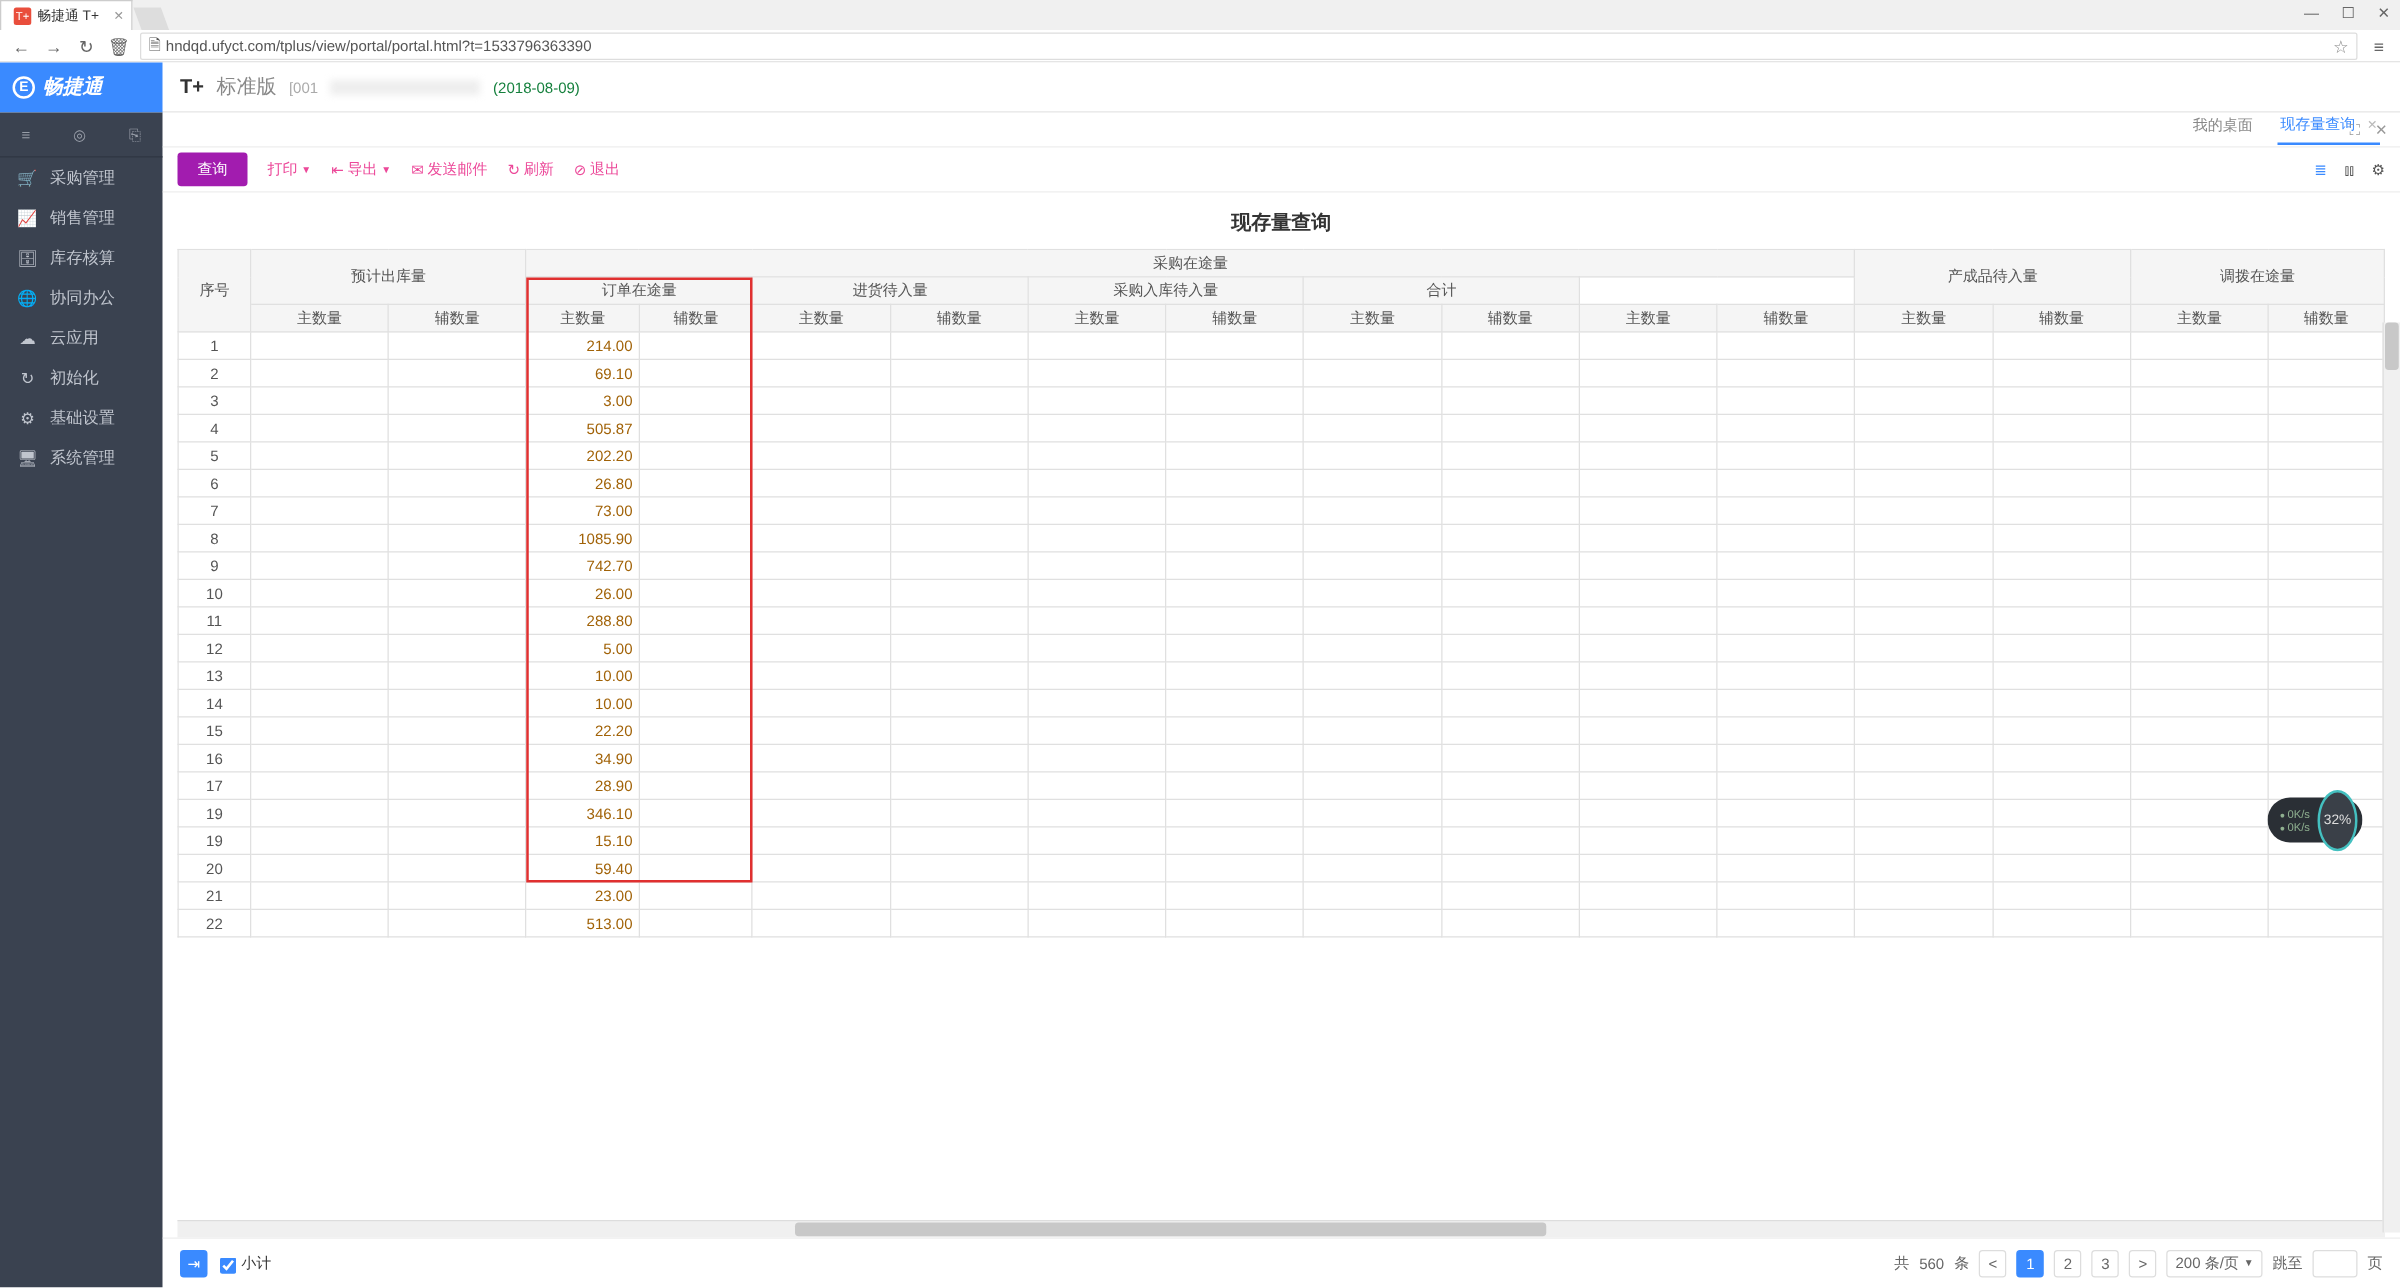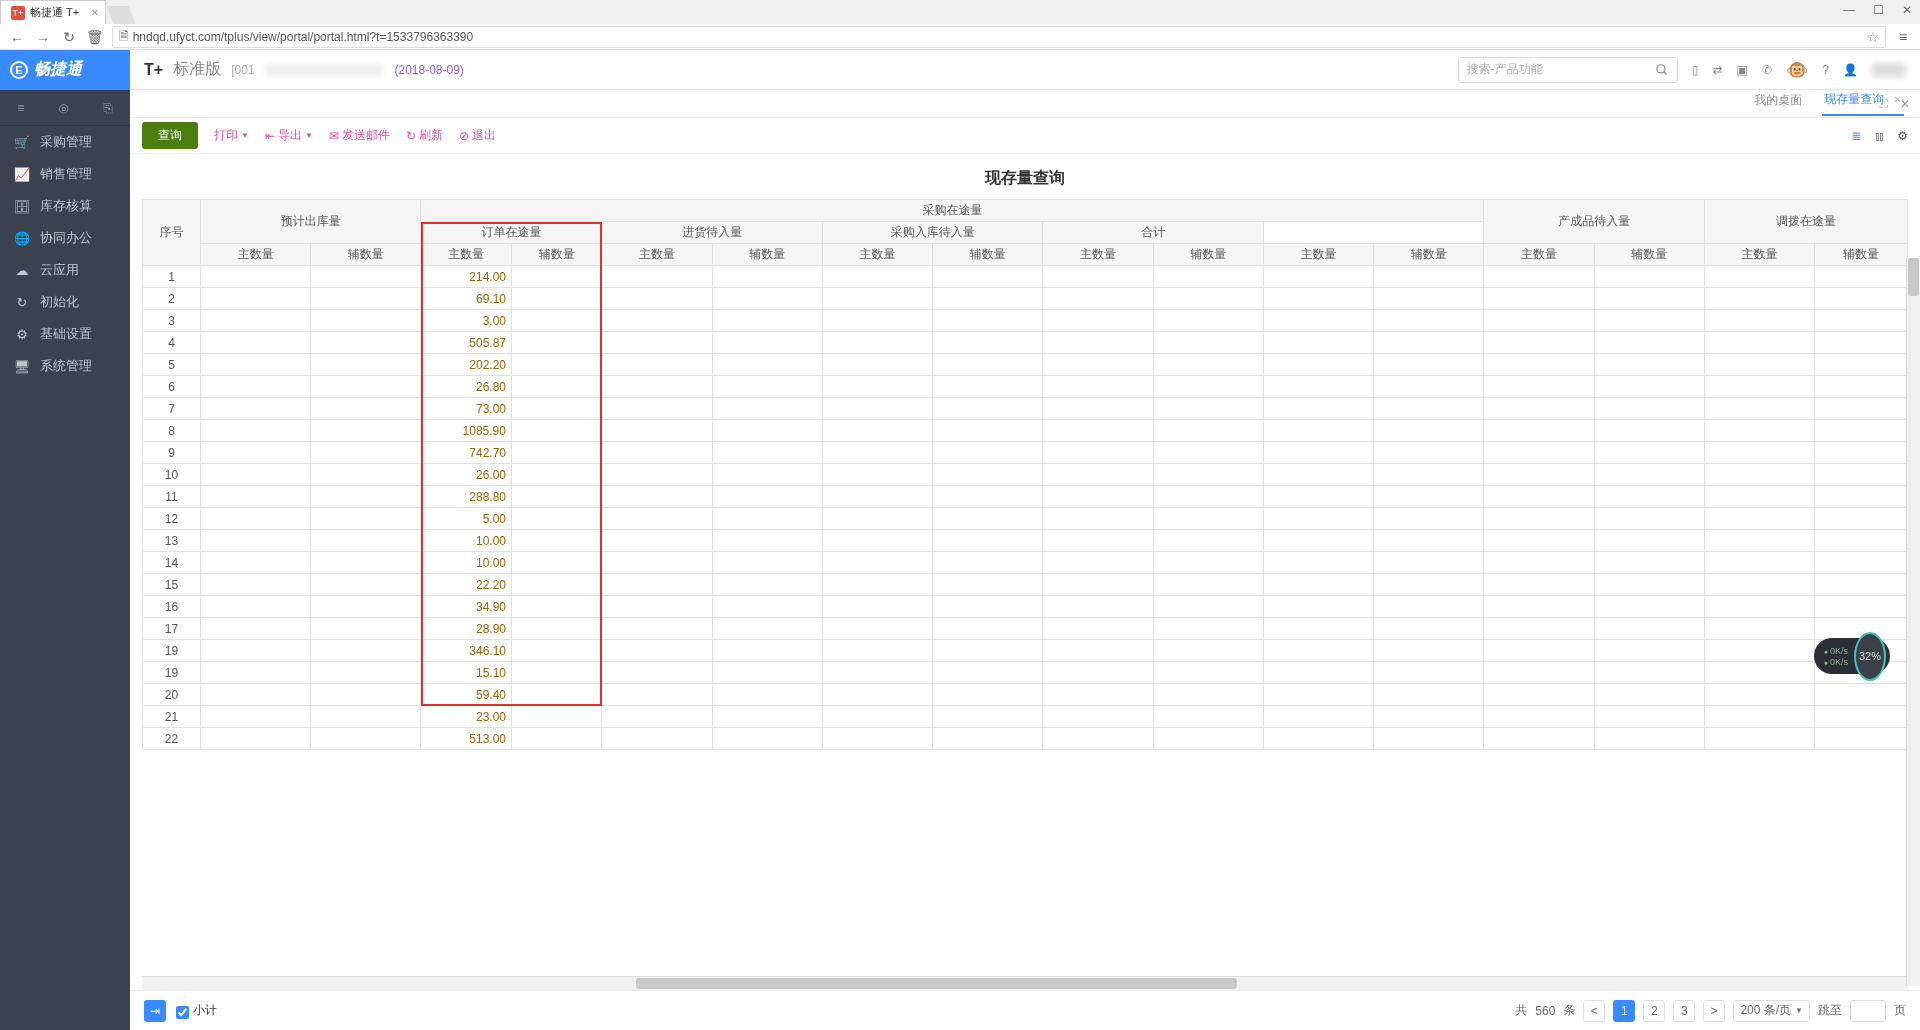--- a/index.html
+++ b/index.html
@@ -17,41 +17,41 @@
 .addr-bar .url-box { flex:1; height:22px; border:1px solid #ddd; border-radius:2px; display:flex; align-items:center; padding:0 6px; gap:4px; color:#555; font-size:12px; }
 .addr-bar .star { color:#888; font-size:14px; margin-left:auto; }
 
 .app-header { height:40px; background:#fff; border-bottom:1px solid #e5e5e5; display:flex; align-items:center; }
 .brand-box { width:130px; height:40px; background:#3a8aff; color:#fff; display:flex; align-items:center; gap:6px; padding-left:10px; font-size:16px; font-style:italic; font-weight:bold; }
 .brand-box .e { width:18px; height:18px; border:2px solid #fff; border-radius:50%; display:inline-flex; align-items:center; justify-content:center; font-style:normal; font-size:11px; font-weight:bold;}
 .version { margin-left:14px; display:flex; align-items:center; gap:10px; }
 .version .tp { font-weight:bold; font-size:16px; color:#333; }
 .version .std { font-size:16px; color:#888; }
 .version .acct { color:#aaa; font-size:12px; }
-.version .date { color:#8b5cf6; font-size:12px; }
+.version .date { color:#15803d; font-size:12px; }
 .header-right { margin-left:auto; display:flex; align-items:center; gap:14px; padding-right:14px; }
 .search-box { width:220px; height:26px; border:1px solid #ddd; border-radius:3px; display:flex; align-items:center; padding:0 8px; color:#aaa; }
 .search-box svg { margin-left:auto; }
 .hdr-icon { color:#888; cursor:pointer; }
 
 .main-area { display:flex; height:calc(100vh - 90px); }
 .left-nav { width:130px; background:#3a4250; color:#c0c5ce; display:flex; flex-direction:column; }
 .left-nav-top { height:36px; display:flex; align-items:center; justify-content:space-around; border-bottom:1px solid #2f3642; }
 .left-nav-top span { opacity:.7; }
 .nav-item { height:32px; display:flex; align-items:center; gap:10px; padding-left:14px; cursor:pointer; font-size:13px; }
 .nav-icon { width:16px; display:flex; justify-content:center; }
 
 .content { flex:1; display:flex; flex-direction:column; overflow:hidden; }
 .tabs-row { height:28px; display:flex; align-items:center; padding:0 16px; border-bottom:1px solid #eee; gap:18px; position:relative;justify-content:flex-end; }
 .tabs-row .tb { color:#888; cursor:pointer; padding:0 2px 6px; }
 .tabs-row .tb.active { color:#3a8aff; border-bottom:2px solid #3a8aff; }
 .tabs-row .tb .cx { margin-left:6px; color:#bbb; font-size:10px; }
 .tabs-row .win-x { position:absolute; right:10px; display:flex; gap:12px; color:#999; }
 .toolbar { height:36px; display:flex; align-items:center; gap:16px; padding:0 12px; border-bottom:1px solid #eee; position:relative; }
-.btn-primary { background:#4d7c0f; color:#fff; border:none; border-radius:3px; padding:5px 16px; cursor:pointer; font-size:12px; }
+.btn-primary { background:#a21caf; color:#fff; border:none; border-radius:3px; padding:5px 16px; cursor:pointer; font-size:12px; }
 .tl-btn { color:#ec4899; cursor:pointer; display:flex; align-items:center; gap:3px; }
 .tl-btn .car { font-size:8px; }
 .toolbar-right { position:absolute; right:12px; display:flex; gap:14px; color:#555;}
 .report-title { text-align:center; font-size:16px; font-weight:bold; padding:14px 0 10px; }
 
 .table-wrap { flex:1; overflow:auto; padding:0 12px; position:relative; }
 table { border-collapse:collapse; width:100%; table-layout:fixed; }
 th,td { border:1px solid #e0e0e0; height:22px; font-size:12px; font-weight:normal; text-align:center; color:#555;}
 thead th { background:#f5f5f5; }
 td.num { text-align:right; padding-right:5px; color:#a16207; }
@@ -113,37 +113,20 @@
   <div class="brand-box">
     <span class="e">E</span>
     <span>畅捷通</span>
   </div>
   <div class="version">
     <span class="tp">T+</span>
     <span class="std">标准版</span>
     <span class="acct">[001</span>
     <span class="blur"></span>
     <span class="date">(2018-08-09)</span>
-  </div>
-  <div class="header-right">
-    <div class="search-box">
-      <span>搜索-产品功能</span>
-      <svg width="14" height="14" viewBox="0 0 24 24" fill="none" stroke="#888" stroke-width="2">
-          <circle cx="10" cy="10" r="7"></circle>
-          <line x1="20" y1="20" x2="15" y2="15"></line>
-        </svg>
-    </div>
-    <span class="hdr-icon">▯</span>
-    <span class="hdr-icon">⇄</span>
-    <span class="hdr-icon">▣</span>
-    <span class="hdr-icon">✆</span>
-    <span class="hdr-icon" style="font-size:18px">🐵</span>
-    <span class="hdr-icon">?</span>
-    <span class="hdr-icon">👤</span>
-    <span class="user-blur"></span>
   </div>
 </div>
 
 <div class="main-area">
 
   <div class="left-nav">
     <div class="left-nav-top">
       <span>≡</span>
       <span>◎</span>
       <span>⎘</span>

